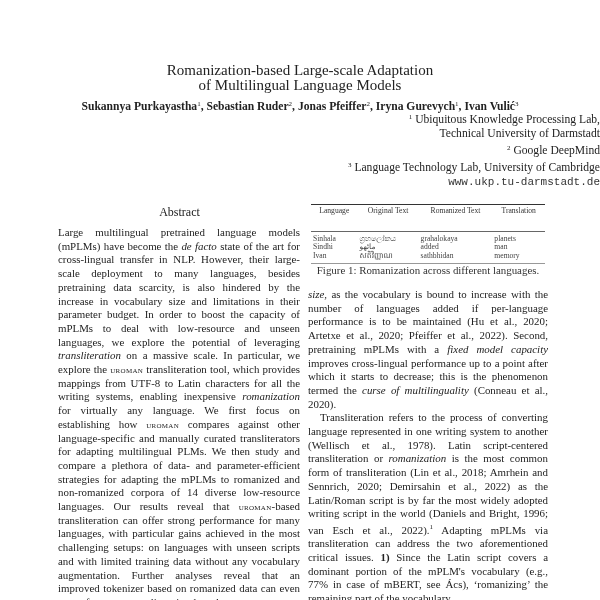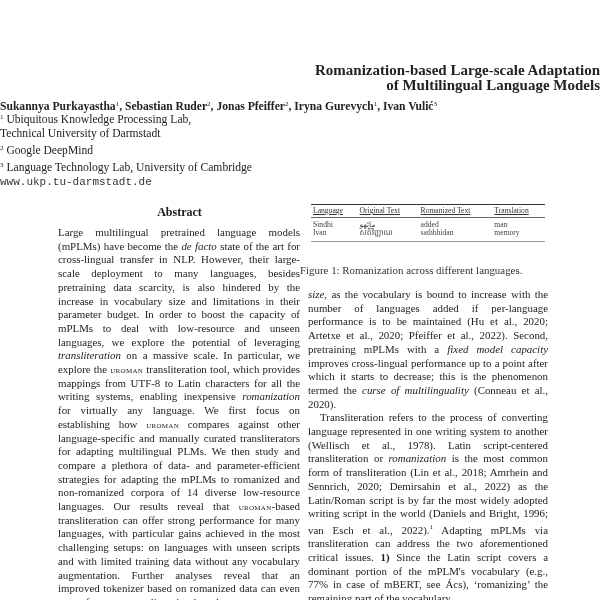--- a/index.html
+++ b/index.html
@@ -4,65 +4,64 @@
 <style>
   html, body { margin: 0; padding: 0; }
   body {
     width: 600px; height: 600px; overflow: hidden;
     background: #ffffff; color: #1a1a1a;
     font-family: "Liberation Serif", "DejaVu Serif", serif;
     position: relative;
   }
   .title {
     position: absolute; left: 0; right: 0; top: 63px;
-    text-align: right; font-weight: bold; font-size: 15px; line-height: 14.5px;
+    text-align: center; font-weight: normal; font-size: 15px; line-height: 14.5px;
     color: #222;
   }
   .authors {
     position: absolute; left: 0; right: 0; top: 97px;
-    text-align: left; font-weight: bold; font-size: 11.6px; line-height: 14px;
+    text-align: center; font-weight: bold; font-size: 11.6px; line-height: 14px;
     white-space: nowrap; color: #222;
   }
   .authors sup { font-size: 7px; font-weight: normal; vertical-align: 4px; }
   .affils {
     position: absolute; left: 0; right: 0; top: 110px;
-    text-align: left; font-size: 11.6px; line-height: 14px; color: #222;
+    text-align: right; font-size: 11.6px; line-height: 14px; color: #222;
   }
   .affils sup { font-size: 7px; vertical-align: 4px; }
   .affils .url { font-family: "Liberation Mono", "DejaVu Sans Mono", monospace; font-size: 11px; color: #333; }
   .abstract-head {
     position: absolute; left: 57px; width: 245px; top: 205px;
-    text-align: center; font-weight: bold; font-size: 12px; line-height: 14px;
+    text-align: center; font-weight: normal; font-size: 12px; line-height: 14px;
   }
   .col {
     position: absolute; font-size: 10.9px; line-height: 13.7px;
     text-align: justify; color: #222;
   }
   .col-left { left: 58px; width: 242px; top: 226px; }
   .col-right { left: 308px; width: 240px; top: 288px; }
   .col p { margin: 0; }
   .col .indent { text-indent: 12px; }
   .sc { font-variant: small-caps; font-size: 10px; letter-spacing: 0.3px; }
   em { font-style: italic; }
   .fig {
     position: absolute; left: 311px; top: 204px; width: 234px;
   }
   .fig table { border-collapse: collapse; width: 100%; font-size: 7.6px; line-height: 8.2px; color: #444; }
   .fig thead tr th {
-    text-align: left; font-weight: normal; padding: 2px 2px 2px 2px;
+    text-align: center; font-weight: normal; padding: 2px 2px 16px 2px;
     border-top: 1.2px solid #333; border-bottom: 0.8px solid #666;
     color: #333;
-    text-decoration: underline;
   }
   .fig tbody td { padding: 0 2px; text-align: left; white-space: nowrap; }
   .fig tbody tr:first-child td { padding-top: 3px; }
   .fig tbody tr:last-child td { padding-bottom: 3px; border-bottom: 0.8px solid #999; }
   .caption {
     position: absolute; left: 300px; width: 256px; top: 264px;
-    font-size: 10.9px; line-height: 13px; color: #333;
+    text-align: center; font-size: 10.9px; line-height: 13px; color: #333;
   }
 </style>
 </head>
 <body>
 
 <div class="title">
   <div>Romanization-based Large-scale Adaptation</div>
   <div>of Multilingual Language Models</div>
 </div>
 
@@ -93,20 +92,26 @@
     <thead>
       <tr>
         <th>Language</th>
         <th>Original Text</th>
         <th>Romanized Text</th>
         <th>Translation</th>
       </tr>
     </thead>
     <tbody>
       <tr>
+        <td>Sinhala</td>
+        <td>ග්‍රහලෝකය</td>
+        <td>grahalokaya</td>
+        <td>planets</td>
+      </tr>
+      <tr>
         <td>Sindhi</td>
         <td>ماڻهو</td>
         <td>added</td>
         <td>man</td>
       </tr>
       <tr>
         <td>Ivan</td>
         <td>សតិវិញ្ញាណ</td>
         <td>sathbhidan</td>
         <td>memory</td>

